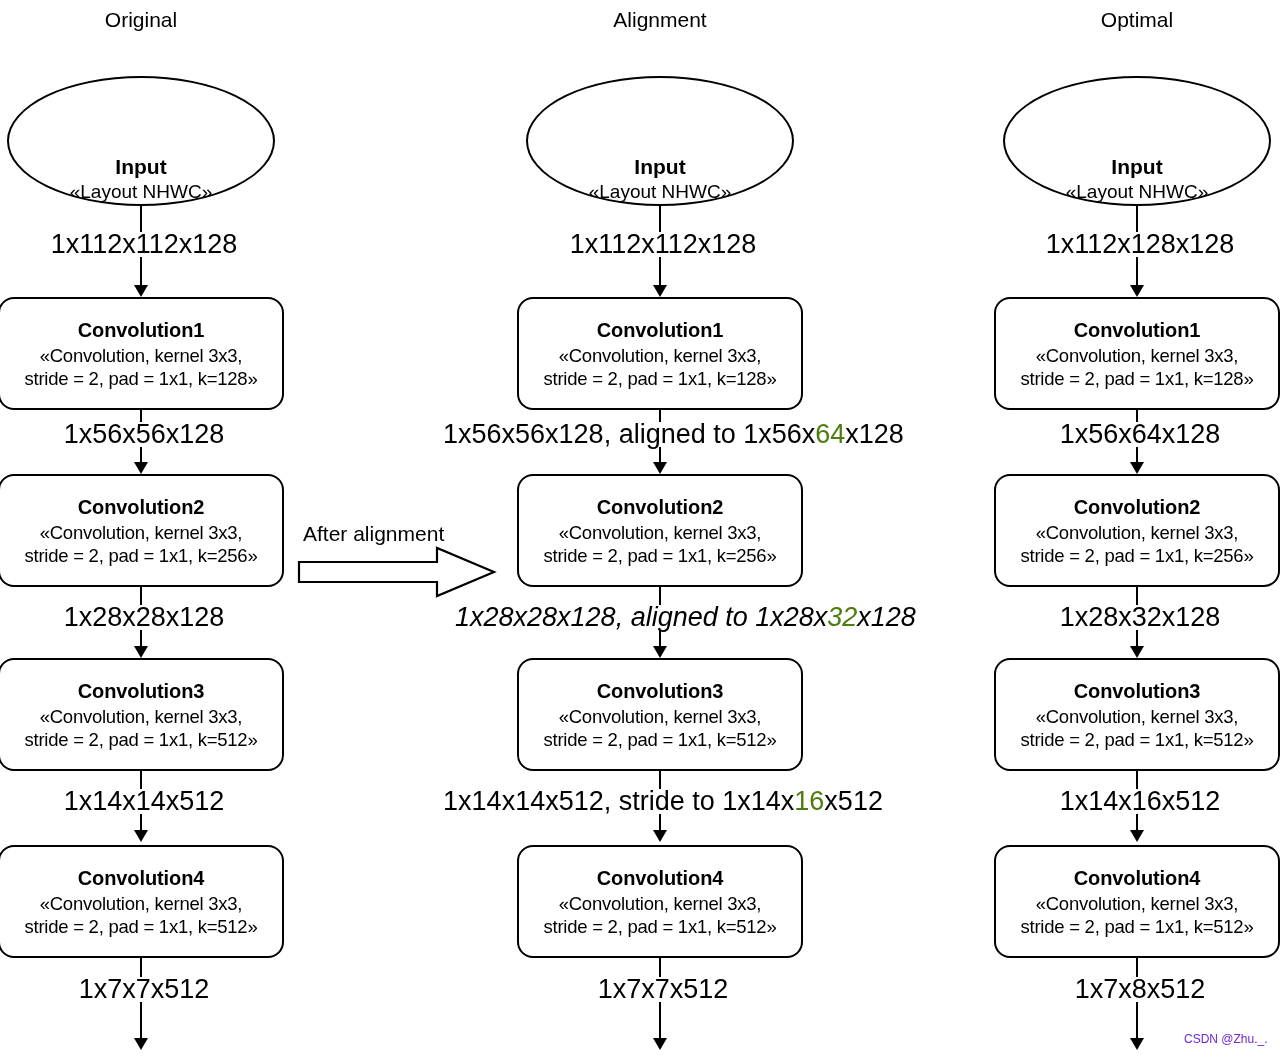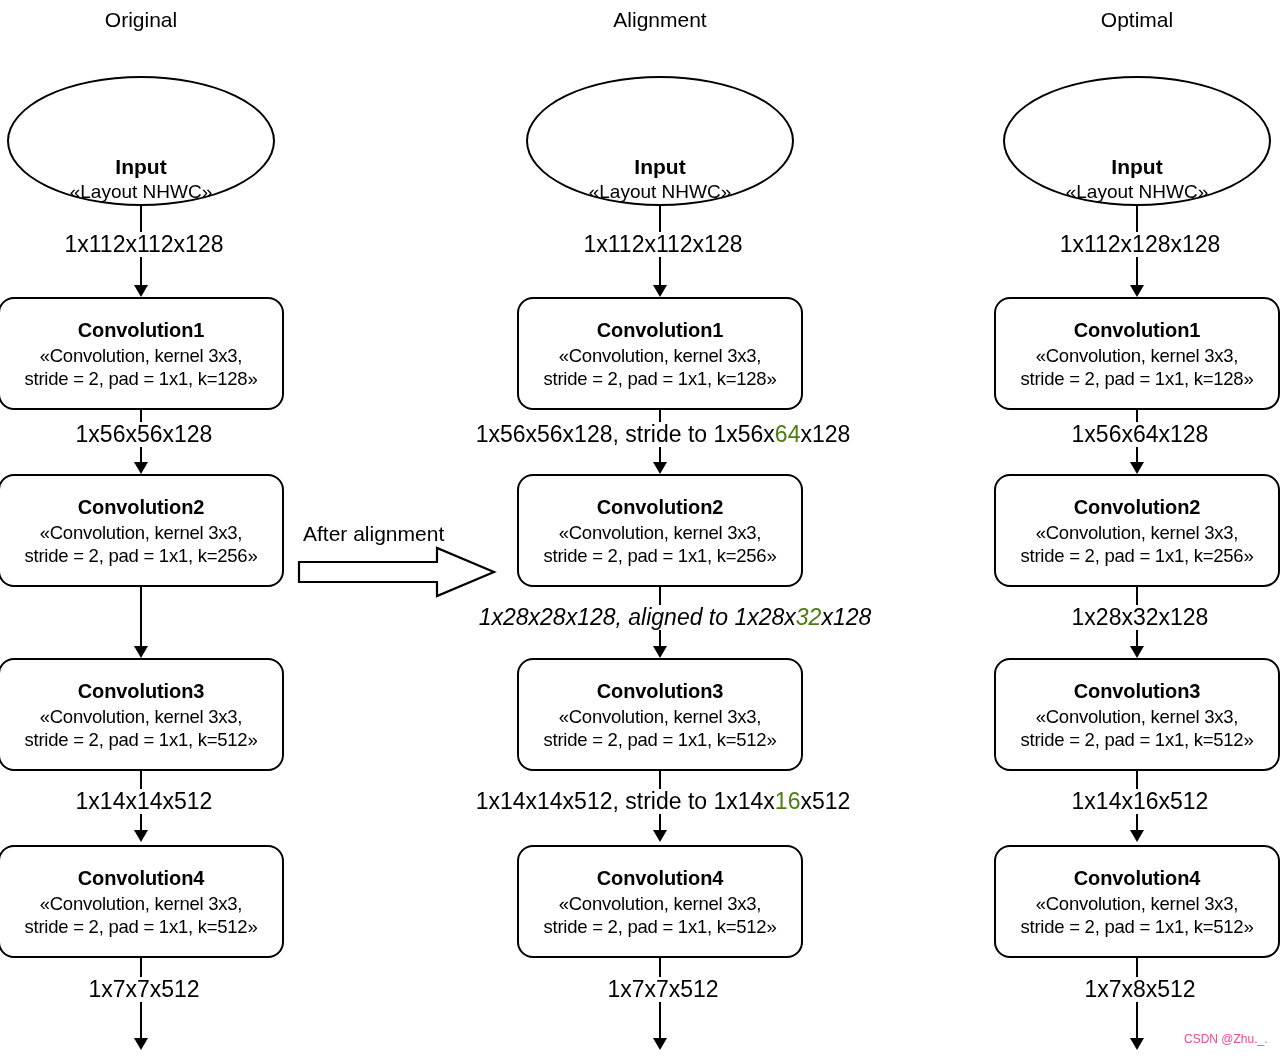--- a/index.html
+++ b/index.html
@@ -100,21 +100,21 @@
     position: absolute;
     width: 0; height: 0;
     border-left: 7.5px solid transparent;
     border-right: 7.5px solid transparent;
     border-top: 12px solid #000;
   }
 
   
   .edge-label {
     position: absolute;
-    font-size: 23px;
+    font-size: 27px;
     line-height: 25px;
     white-space: nowrap;
     text-align: center;
     background: #fff;
     padding: 0 3px;
   }
   .edge-label .hl {
     color: #4d7c0f;
   }
 
@@ -128,21 +128,21 @@
     line-height: 25px;
     white-space: nowrap;
     text-align: right;
   }
 
   
   .watermark {
     position: absolute;
     font-size: 12px;
     line-height: 15px;
-    color: #ec4899;
+    color: #6d28d9;
     white-space: nowrap;
   }
 </style>
 </head>
 <body>
 
 <div class="canvas">
 
   <div class="col-title" style="left:41px; top:7px; width:200px;">Original</div>
   <div class="col-title" style="left:560px; top:7px; width:200px;">Alignment</div>
@@ -172,20 +172,23 @@
   </div>
 
   <div class="rbox" style="left:-2px; top:474px;">
     <div class="node-title">Convolution2</div>
     <div class="node-sub">«Convolution, kernel 3x3,
 stride = 2, pad = 1x1, k=256»</div>
   </div>
 
   <div class="edge" style="left:140px; top:587px; height:61px;"></div>
   <div class="arrowhead" style="left:134px; top:646px;"></div>
+  <div class="edge-label" style="left:0px; top:605px; width:282px;">
+    <span>1x28x28x128</span><span class="hl"></span><span></span>
+  </div>
 
   <div class="rbox" style="left:-2px; top:658px;">
     <div class="node-title">Convolution3</div>
     <div class="node-sub">«Convolution, kernel 3x3,
 stride = 2, pad = 1x1, k=512»</div>
   </div>
 
   <div class="edge" style="left:140px; top:771px; height:61px;"></div>
   <div class="arrowhead" style="left:134px; top:830px;"></div>
   <div class="edge-label" style="left:0px; top:789px; width:282px;">
@@ -222,21 +225,21 @@
 
   <div class="rbox" style="left:517px; top:297px;">
     <div class="node-title">Convolution1</div>
     <div class="node-sub">«Convolution, kernel 3x3,
 stride = 2, pad = 1x1, k=128»</div>
   </div>
 
   <div class="edge" style="left:659px; top:410px; height:61px;"></div>
   <div class="arrowhead" style="left:653px; top:462px;"></div>
   <div class="edge-label" style="left:440px; top:422px; width:440px;">
-    <span>1x56x56x128, stride to 1x56x</span><span class="hl">64</span><span>x128</span>
+    <span>1x56x56x128, aligned to 1x56x</span><span class="hl">64</span><span>x128</span>
   </div>
 
   <div class="rbox" style="left:517px; top:474px;">
     <div class="node-title">Convolution2</div>
     <div class="node-sub">«Convolution, kernel 3x3,
 stride = 2, pad = 1x1, k=256»</div>
   </div>
 
   <div class="edge" style="left:659px; top:587px; height:61px;"></div>
   <div class="arrowhead" style="left:653px; top:646px;"></div>

